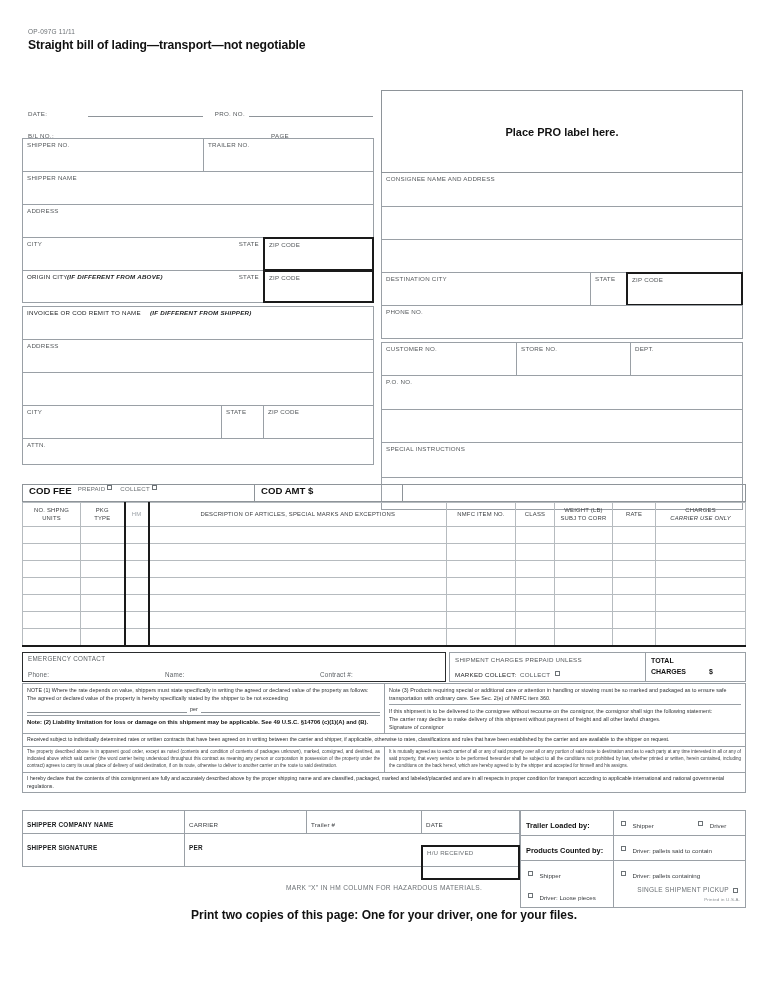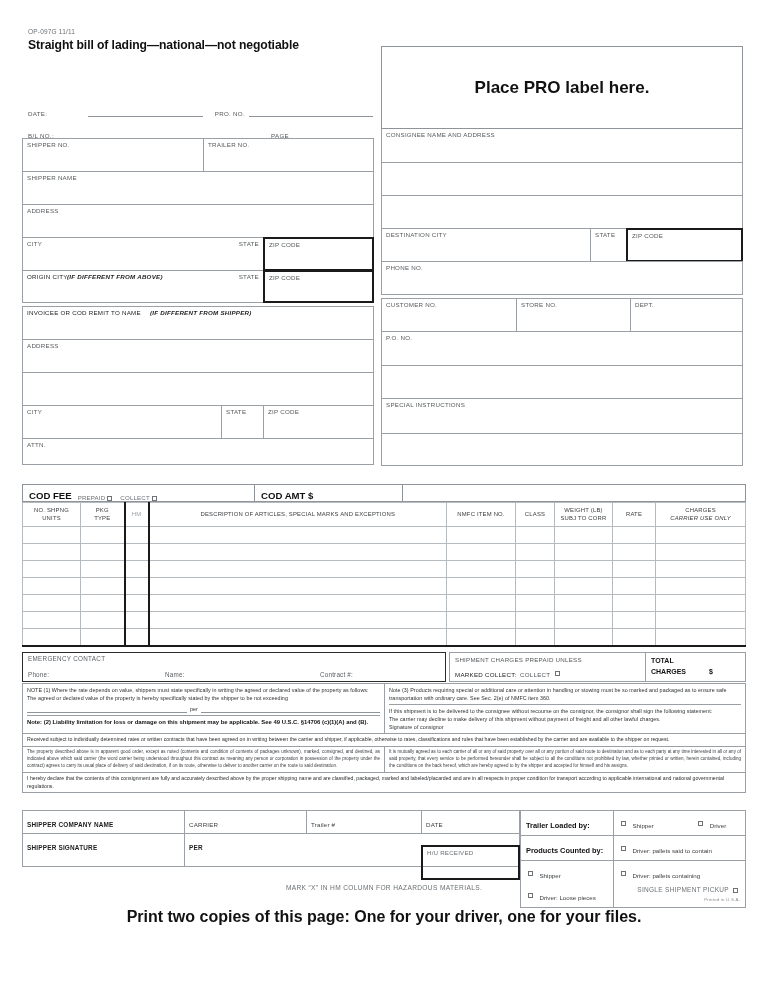--- a/index.html
+++ b/index.html
@@ -34,26 +34,26 @@
   .leftcol { position:absolute; left:22px; top:138px; width:352px; }
   .rightcol { position:absolute; left:381px; top:46px; width:362px; }
 
   .cell { border-left:1px solid #9aa0a6; border-right:1px solid #9aa0a6; border-top:1px solid #9aa0a6; position:relative; }
   .cell.last { border-bottom:1px solid #9aa0a6; }
   .cell .t { position:absolute; left:4px; top:2px; }
   .row { display:flex; }
   .vline { border-left:1px solid #9aa0a6; }
 
   .prolabel { border:1px solid #8e9499; height:83px; display:flex; align-items:center; justify-content:center;
-              font-size:17px; font-weight:bold; color:#111; }
+              font-size:11px; font-weight:bold; color:#111;margin-top:44px; }
 
   
   .codbar { position:absolute; left:22px; top:484px; width:724px; height:18px;
             border:1px solid #8e9499; display:flex; align-items:center; }
-  .cod-seg { height:100%; display:flex; align-items:flex-end; padding-left:6px; }
+  .cod-seg { height:100%; display:flex; align-items:flex-start; padding-left:6px; }
   .cod-strong { font-size:9.6px; font-weight:bold; color:#111; }
   .cod-small { font-size:6.1px; color:#6b7074; letter-spacing:.2px; margin-left:6px; }
 
   
   .tbl { position:absolute; left:22px; top:502px; width:724px; border-collapse:collapse; table-layout:fixed; }
   .tbl td, .tbl th { border:1px solid #b6bbbf; padding:0; }
   .tbl thead th { height:24px; vertical-align:middle; text-align:center;
                   font-size:5.9px; font-weight:normal; color:#3a3d40; letter-spacing:.2px; line-height:1.35; }
   .tbl tbody td { height:17px; }
   .hm-col { border-left:2px solid #1a1a1a !important; border-right:2px solid #1a1a1a !important; }
@@ -90,30 +90,30 @@
   .loadtbl td { border:1px solid #9aa0a6; padding:3px 5px; vertical-align:middle; height:22px; }
   .load-h { font-size:7.4px; font-weight:bold; color:#111; }
   .load-o { font-size:6.2px; color:#3a3d40; white-space:nowrap; }
 
   
   .markx { position:absolute; left:0; top:884px; width:768px; text-align:center;
            font-size:6.6px; color:#6b7074; letter-spacing:.35px; }
   .ssp { position:absolute; right:28px; top:886px; font-size:6.5px; color:#6b7074; letter-spacing:.3px; }
   .printed { position:absolute; right:28px; top:897px; font-size:4.4px; color:#8a8f93; letter-spacing:.2px; }
   .closing { position:absolute; left:0; top:908px; width:768px; text-align:center;
-             font-size:16px; font-weight:bold; color:#111; }
+             font-size:12px; font-weight:bold; color:#111; }
 </style>
 </head>
 <body>
 
 <div class="page">
 
   <div class="hdr">
     <div class="formno">OP-097G 11/11</div>
-    <div class="title">Straight bill of lading—national—not negotiable</div>
+    <div class="title">Straight bill of lading—transport—not negotiable</div>
   </div>
 
   <div class="topfields">
     <div class="tf-row">
       <span class="tf-lbl" style="width:60px">DATE:</span>
       <span class="tf-rule" style="width:115px"></span>
       <span class="tf-lbl" style="width:46px; text-align:right; padding-right:4px">PRO. NO.</span>
       <span class="tf-rule" style="flex:1"></span>
     </div>
     <div class="tf-row">

